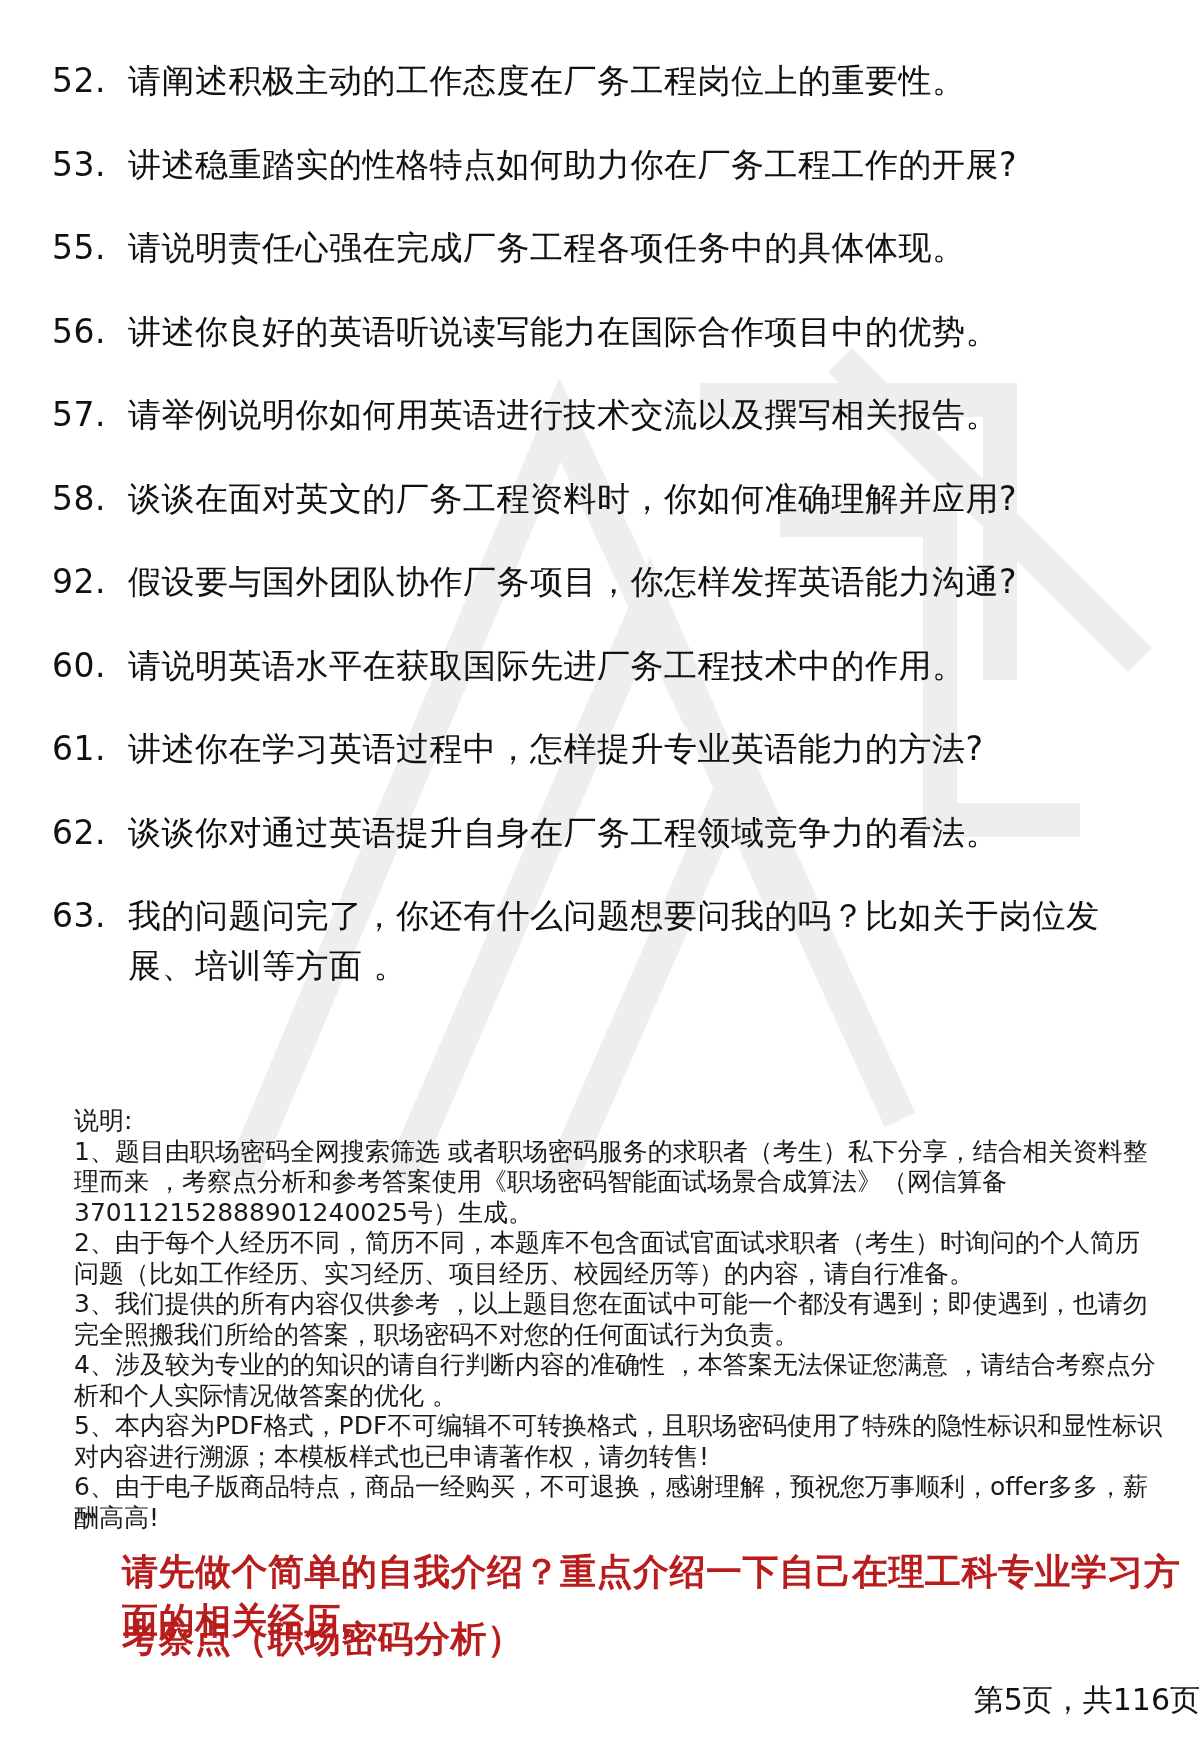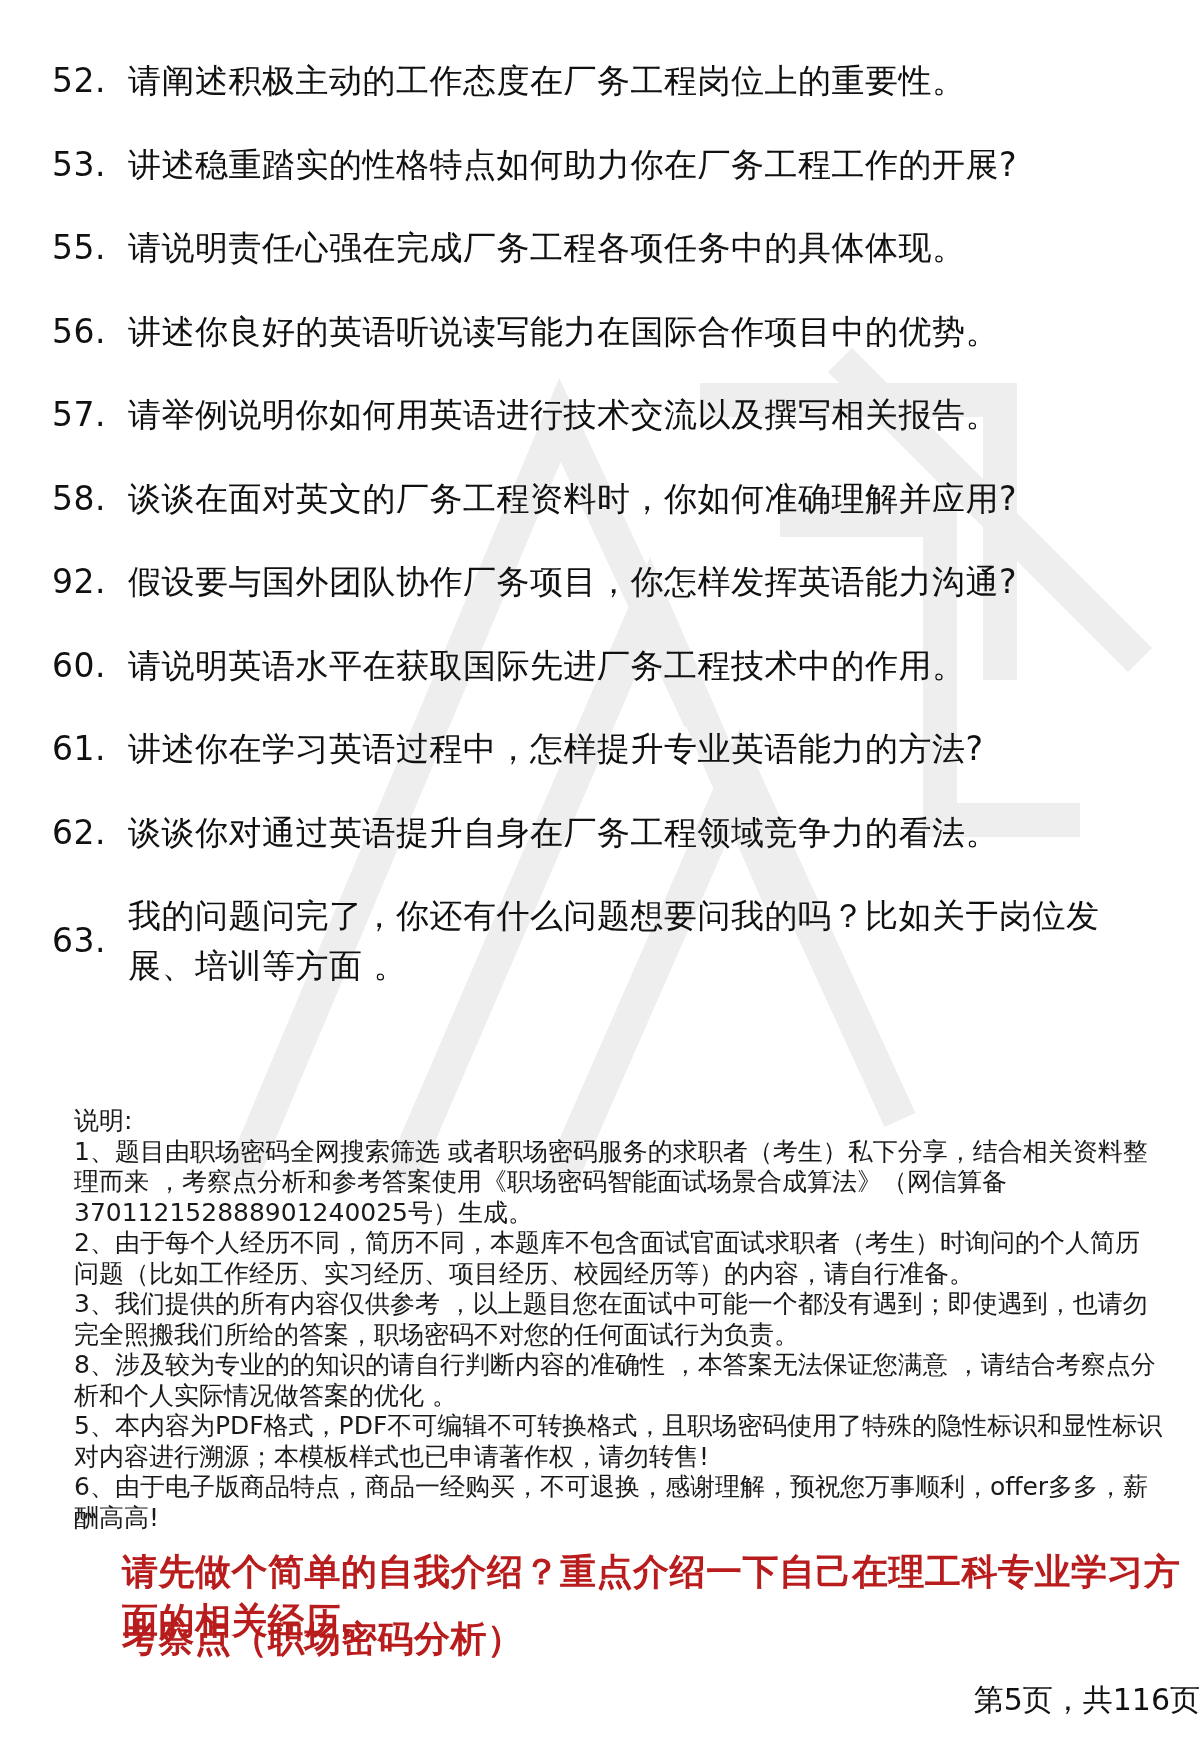--- a/index.html
+++ b/index.html
@@ -33,21 +33,21 @@
       position: absolute;
       left: 52px;
       top: 56px;
       width: 1100px;
       margin: 0;
       padding: 0;
       list-style: none;
     }
     .q-item {
       display: flex;
-      align-items: center;
+      align-items: flex-start;
       font-size: 33px;
       line-height: 50px;
       height: 50px;
       margin-bottom: 33.5px;
       letter-spacing: 0.5px;
     }
     .q-item.multi {
       height: auto;
       margin-top: 12px;
     }
@@ -153,21 +153,21 @@
       <span class="q-num">63.</span>
       <span class="q-text">我的问题问完了，你还有什么问题想要问我的吗？比如关于岗位发展、培训等方面 。</span>
     </li>
   </ol>
 
   <div class="notes">
     <p>说明:</p>
     <p>1、题目由职场密码全网搜索筛选 或者职场密码服务的求职者（考生）私下分享，结合相关资料整理而来 ，考察点分析和参考答案使用《职场密码智能面试场景合成算法》（网信算备370112152888901240025号）生成。</p>
     <p>2、由于每个人经历不同，简历不同，本题库不包含面试官面试求职者（考生）时询问的个人简历问题（比如工作经历、实习经历、项目经历、校园经历等）的内容，请自行准备。</p>
     <p>3、我们提供的所有内容仅供参考 ，以上题目您在面试中可能一个都没有遇到；即使遇到，也请勿完全照搬我们所给的答案，职场密码不对您的任何面试行为负责。</p>
-    <p>8、涉及较为专业的的知识的请自行判断内容的准确性 ，本答案无法保证您满意 ，请结合考察点分析和个人实际情况做答案的优化 。</p>
+    <p>4、涉及较为专业的的知识的请自行判断内容的准确性 ，本答案无法保证您满意 ，请结合考察点分析和个人实际情况做答案的优化 。</p>
     <p>5、本内容为PDF格式，PDF不可编辑不可转换格式，且职场密码使用了特殊的隐性标识和显性标识对内容进行溯源；本模板样式也已申请著作权，请勿转售!</p>
     <p>6、由于电子版商品特点，商品一经购买，不可退换，感谢理解，预祝您万事顺利，offer多多，薪酬高高!</p>
   </div>
 
   <div class="red-heading h1">请先做个简单的自我介绍？重点介绍一下自己在理工科专业学习方面的相关经历。</div>
   <div class="red-heading h2">考察点（职场密码分析）</div>
 
   <div class="footer">第5页，共116页</div>
 </div>
 

